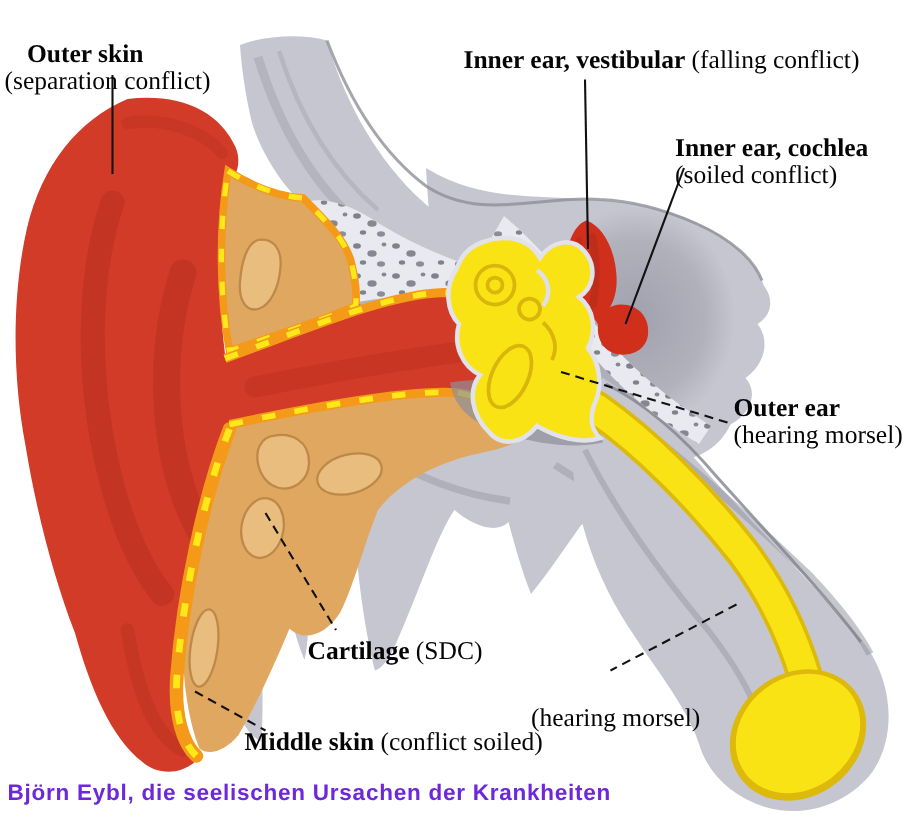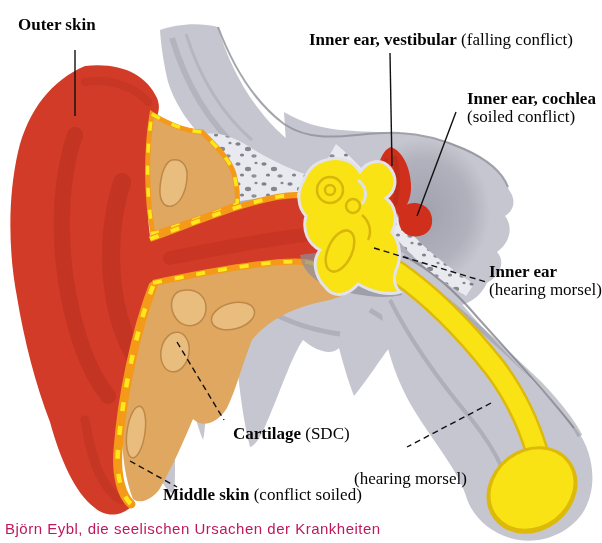--- a/index.html
+++ b/index.html
@@ -3,21 +3,21 @@
 <meta charset="utf-8">
 <style>
   html,body{margin:0;padding:0;background:#fff;}
   #stage{position:relative;width:602px;height:543px;background:#fff;overflow:hidden;
          font-family:"Liberation Serif", serif;}
   #art{position:absolute;left:0;top:0;}
   .lbl{position:absolute;font-size:17px;line-height:18px;color:#050505;white-space:nowrap;}
   .lbl b{font-weight:bold;}
   .note{font-weight:normal;}
   .cap{position:absolute;font-family:"Liberation Sans", sans-serif;font-size:15px;
-       letter-spacing:0.5px;color:#be185d;white-space:nowrap;}
+       letter-spacing:0.5px;color:#6d28d9;white-space:nowrap;font-weight:bold;}
 </style>
 </head>
 <body>
 
 <div id="stage">
 
 <svg id="art" width="602" height="543" viewBox="0 0 602 543">
   <defs>
     <pattern id="speckles" width="26" height="20" patternUnits="userSpaceOnUse">
       <ellipse cx="4" cy="4" rx="2.6" ry="1.8" fill="#6e6e7a" opacity="0.85"></ellipse>
@@ -179,40 +179,41 @@
     <path d="M75,50 L75,116"></path>
     <path d="M390,53 L392,166"></path>
     <path d="M456,112 L417,216"></path>
     <path stroke-dasharray="6 4" d="M374,248 L486,282"></path>
     <path stroke-dasharray="6 4" d="M177,342 L224,420"></path>
     <path stroke-dasharray="6 4" d="M491,403 L407,447"></path>
     <path stroke-dasharray="6 4" d="M130,461 L177,487"></path>
   </g>
 </svg>
 
-  <div class="lbl" style="left:3px;top:16px;font-family:Liberation Serif, serif;">
+  <div class="lbl" style="left:3px;top:27px;font-family:Liberation Serif, serif;">
     <b style="margin-left:15px;">Outer skin</b><br>
+    <span class="note">(separation conflict)</span>
   </div>
 
   <div class="lbl" style="left:309px;top:31px;">
     <b>Inner ear, vestibular</b>
     <span class="note">(falling conflict)</span>
   </div>
 
-  <div class="lbl" style="left:467px;top:90px;font-family:Liberation Serif, serif;">
+  <div class="lbl" style="left:450px;top:90px;font-family:Liberation Serif, serif;">
     <b>Inner ear, cochlea</b><br>
     <span class="note">(soiled conflict)</span>
   </div>
 
   <div class="lbl" style="left:489px;top:263px;">
-    <b>Inner ear</b><br>
+    <b>Outer ear</b><br>
     <span class="note">(hearing morsel)</span>
   </div>
 
-  <div class="lbl" style="left:205px;top:425px;padding-left:28px;">
+  <div class="lbl" style="left:205px;top:425px;">
     <b>Cartilage</b>
     <span class="note">(SDC)</span>
   </div>
 
   <div class="lbl" style="left:354px;top:452px;">
     <br>
     <span class="note">(hearing morsel)</span>
   </div>
 
   <div class="lbl" style="left:163px;top:486px;">

